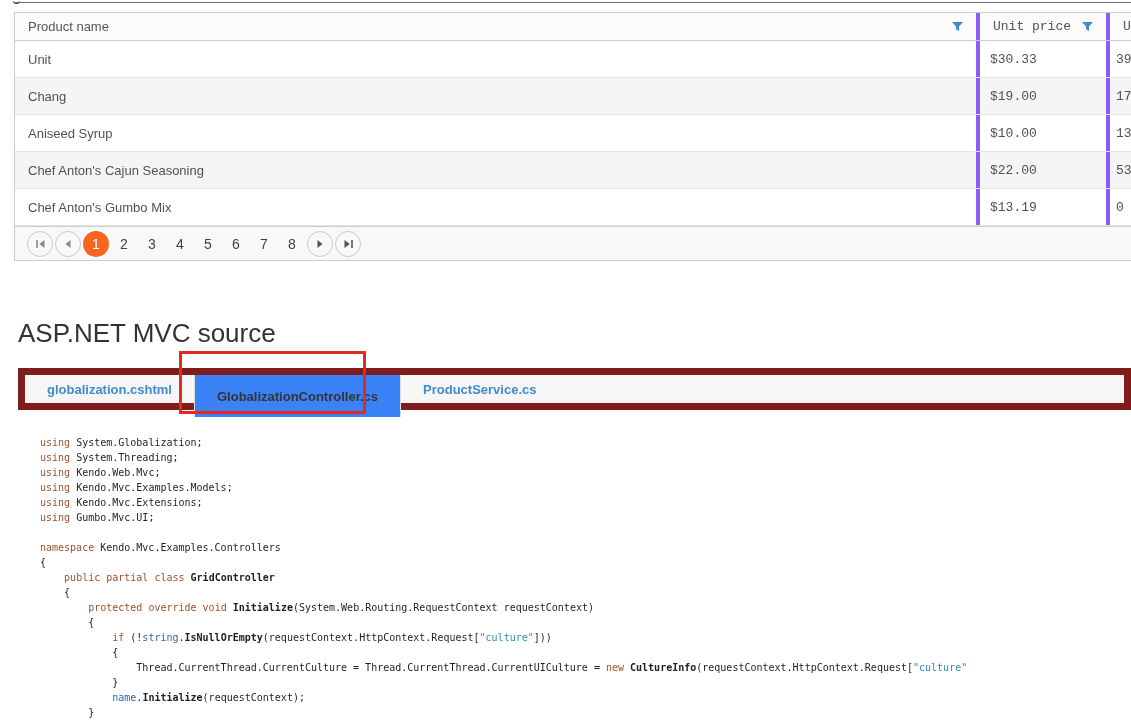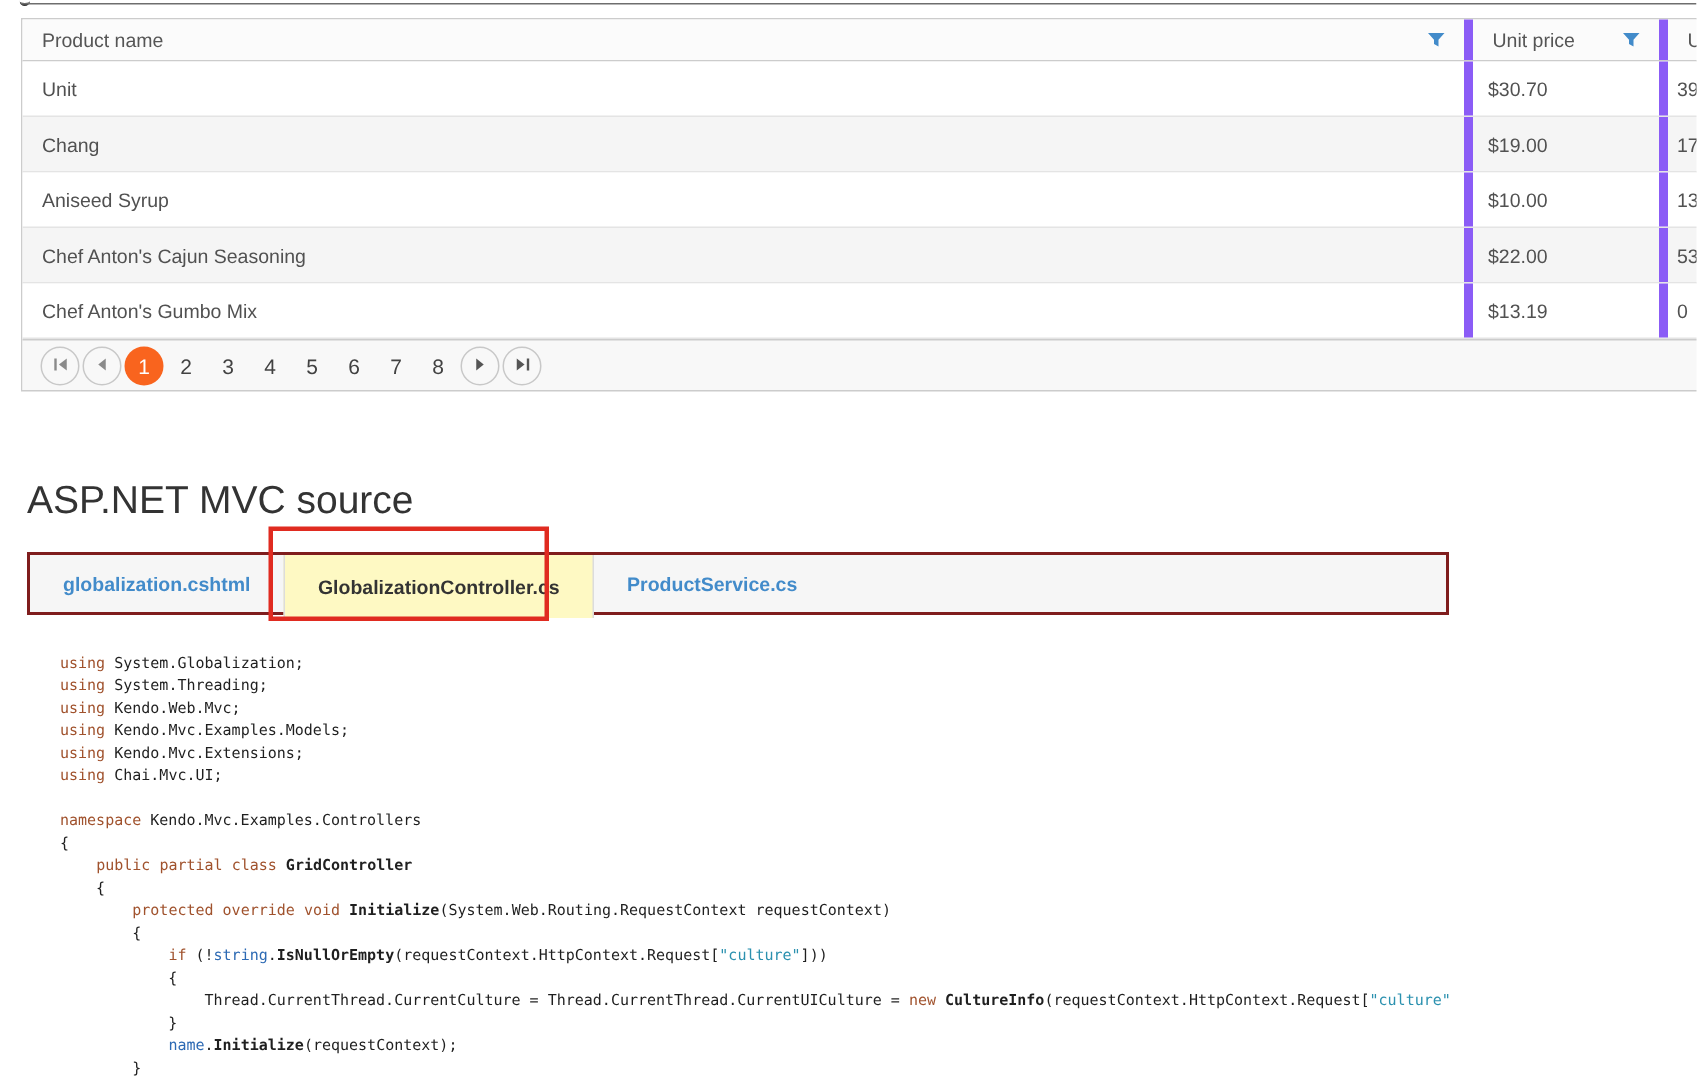--- a/index.html
+++ b/index.html
@@ -15,21 +15,21 @@
   .top-divider { position: absolute; left: 14px; top: 2px; width: 1117px; height: 1px; background: #6e6e6e; }
   .top-remnant { position: absolute; left: 13px; top: 0; width: 7px; height: 4px; border-bottom: 2px solid #333; border-radius: 0 0 4px 4px; }
 
   
   .grid { position: absolute; left: 14px; top: 12px; width: 1175px; border: 1px solid #ccc; background: #fff; }
   .grid-header { display: flex; height: 28px; background: #fbfbfb; border-bottom: 1px solid #ccc; color: #555; font-size: 13px; }
   .hcell { position: relative; display: flex; align-items: center; padding-left: 13px; overflow: hidden; white-space: nowrap; }
   .c1 { width: 961px; flex: 0 0 961px; }
   .c2 { width: 130px; flex: 0 0 130px; }
   .c3 { width: 80px;  flex: 0 0 80px; }
-  .grid .c2, .grid .c3 { border-left: 6px solid #8b5cf6; }
+  .grid .c2, .grid .c3 { border-left: 4px solid #8b5cf6; font-family: Liberation Mono, monospace; }
   .funnel { position: absolute; right: 12px; top: 7px; }
 
   .grid-row { display: flex; height: 37px; font-size: 13px; color: #515151; border-bottom: 1px solid #e4e4e4; background: #fff; }
   .grid-row:last-of-type { border-bottom: none; }
   .grid-row.alt { background: #f5f5f5; }
   .cell { display: flex; align-items: center; overflow: hidden; white-space: nowrap; }
   .cell.c1 { padding-left: 13px; }
   .cell.c2 { padding-left: 10px; }
   .cell.c3 { padding-left: 6px; }
 
@@ -37,23 +37,23 @@
   .pager { display: flex; align-items: center; height: 34px; background: #f8f8f8; border-top: 1px solid #ccc; padding-left: 12px; gap: 2px; }
   .pbtn { width: 26px; height: 26px; flex: 0 0 26px; border: 1px solid #c8c8c8; border-radius: 50%; display: flex; align-items: center; justify-content: center; background: transparent; cursor: pointer; }
   .pbtn.disabled svg path, .pbtn.disabled svg rect { fill: #8a8a8a; }
   .pnum { width: 26px; height: 26px; flex: 0 0 26px; border-radius: 50%; display: flex; align-items: center; justify-content: center; font-size: 14px; color: #424242; cursor: pointer; }
   .pnum.selected { background: #f9641e; color: #fff; }
 
   
   .section-title { position: absolute; left: 18px; top: 318px; font-size: 26px; color: #333; font-weight: 400; }
 
   
-  .tabstrip { position: absolute; left: 18px; top: 368px; width: 948px; height: 42px; background: #f6f6f6; border: 2px solid #7f1d1d; display: flex; align-items: stretch; }
+  .tabstrip { position: absolute; left: 18px; top: 368px; width: 1113px; height: 42px; background: #f6f6f6; border: 7px solid #7f1d1d; display: flex; align-items: stretch; }
   .tab { display: flex; align-items: center; padding: 0 22px; font-size: 13px; font-weight: bold; color: #428bca; cursor: pointer; }
-  .tab.selected { background: #fef9c3; border-left: 1px solid #dcdcdc; border-right: 1px solid #dcdcdc; color: #333; height: 42px; margin-bottom: -1px; z-index: 2; }
+  .tab.selected { background: #3b82f6; border-left: 1px solid #dcdcdc; border-right: 1px solid #dcdcdc; color: #333; height: 42px; margin-bottom: -1px; z-index: 2; }
 
   
   .annotation { position: absolute; left: 179px; top: 351px; width: 187px; height: 63px; border: 3px solid #e02b20; z-index: 5; pointer-events: none; }
 
   
   .code { position: absolute; left: 18px; top: 410px; width: 1113px; padding: 25px 0 0 22px; background: #fff;
           font-family: "DejaVu Sans Mono", monospace; font-size: 10px; color: #1f1f1f; }
   .code-line { white-space: pre; min-height: 15px; line-height: 15px; }
   .kw  { color: #a0522d; }
   .str { color: #2b91af; }
@@ -85,21 +85,21 @@
       </span>
     </div>
     <div class="hcell c3">
       <span>Uni</span>
 
     </div>
   </div>
 
   <div class="grid-row">
     <div class="cell c1">Unit</div>
-    <div class="cell c2">$30.70</div>
+    <div class="cell c2">$30.33</div>
     <div class="cell c3">39</div>
   </div>
   <div class="grid-row alt">
     <div class="cell c1">Chang</div>
     <div class="cell c2">$19.00</div>
     <div class="cell c3">17</div>
   </div>
   <div class="grid-row">
     <div class="cell c1">Aniseed Syrup</div>
     <div class="cell c2">$10.00</div>
@@ -167,21 +167,21 @@
 </div>
 
 <div class="annotation"></div>
 
 <div class="code">
     <div class="code-line"><span class="kw">using</span><span> System.Globalization;</span></div>
     <div class="code-line"><span class="kw">using</span><span> System.Threading;</span></div>
     <div class="code-line"><span class="kw">using</span><span> Kendo.Web.Mvc;</span></div>
     <div class="code-line"><span class="kw">using</span><span> Kendo.Mvc.Examples.Models;</span></div>
     <div class="code-line"><span class="kw">using</span><span> Kendo.Mvc.Extensions;</span></div>
-    <div class="code-line"><span class="kw">using</span><span> Chai.Mvc.UI;</span></div>
+    <div class="code-line"><span class="kw">using</span><span> Gumbo.Mvc.UI;</span></div>
     <div class="code-line"></div>
     <div class="code-line"><span class="kw">namespace</span><span> Kendo.Mvc.Examples.Controllers</span></div>
     <div class="code-line"><span>{</span></div>
     <div class="code-line"><span>    </span><span class="kw">public</span><span> </span><span class="kw">partial</span><span> </span><span class="kw">class</span><span> </span><span class="fn">GridController</span></div>
     <div class="code-line"><span>    {</span></div>
     <div class="code-line"><span>        </span><span class="kw">protected</span><span> </span><span class="kw">override</span><span> </span><span class="kw">void</span><span> </span><span class="fn">Initialize</span><span>(System.Web.Routing.RequestContext requestContext)</span></div>
     <div class="code-line"><span>        {</span></div>
     <div class="code-line"><span>            </span><span class="kw">if</span><span> (!</span><span class="bi">string</span><span>.</span><span class="fn">IsNullOrEmpty</span><span>(requestContext.HttpContext.Request[</span><span class="str">"culture"</span><span>]))</span></div>
     <div class="code-line"><span>            {</span></div>
     <div class="code-line"><span>                Thread.CurrentThread.CurrentCulture = Thread.CurrentThread.CurrentUICulture = </span><span class="kw">new</span><span> </span><span class="fn">CultureInfo</span><span>(requestContext.HttpContext.Request[</span><span class="str">"culture"</span></div>

